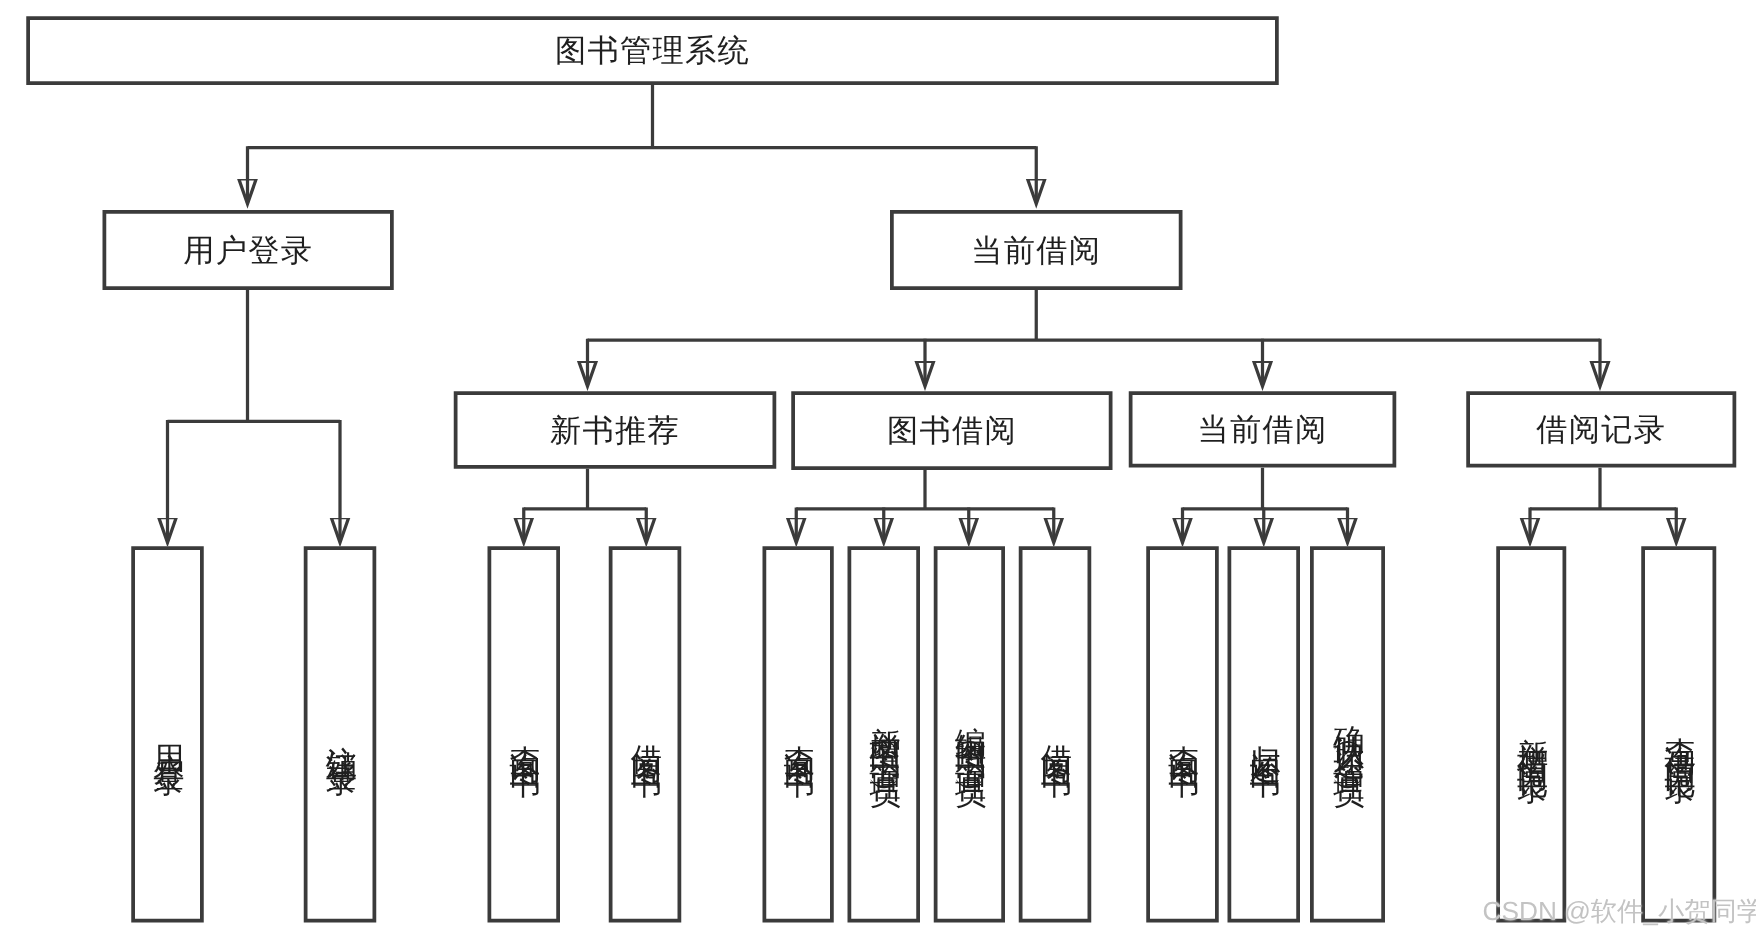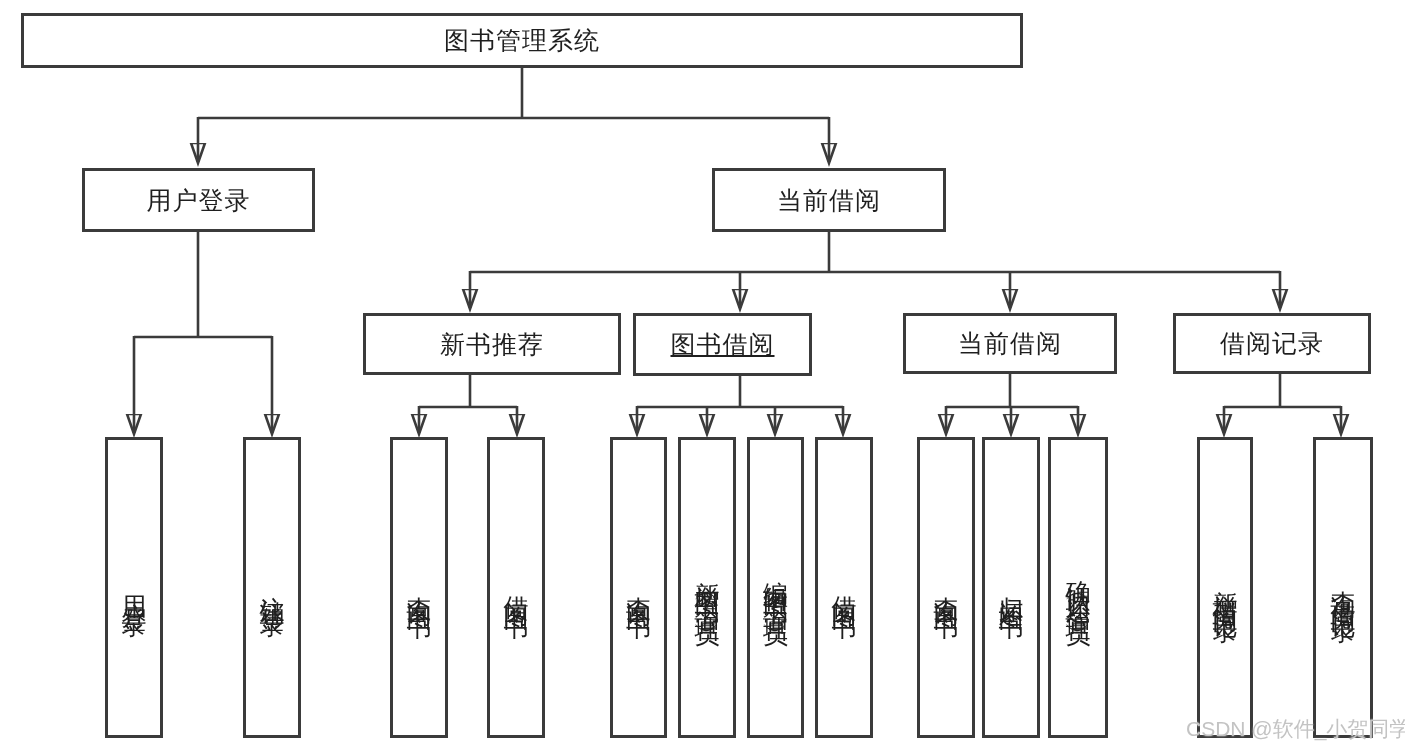--- a/index.html
+++ b/index.html
@@ -38,23 +38,23 @@
     text-orientation: mixed;
     font-size: 25px;
     letter-spacing: 6px;
     line-height: 1;
   }
   
   .n-root   { left: 21px;   top: 13px;  width: 1002px; height: 55px; }
   .n-login2 { left: 82px;   top: 168px; width: 233px;  height: 64px; }
   .n-mgmt   { left: 712px;  top: 168px; width: 234px;  height: 64px; }
   .n-newb   { left: 363px;  top: 313px; width: 258px;  height: 62px; }
-  .n-bb     { left: 633px;  top: 313px; width: 179px;  height: 63px; text-decoration: underline; }
+  .n-bb     { left: 633px;  top: 313px; width: 257px;  height: 63px; }
   .n-cb     { left: 903px;  top: 313px; width: 214px;  height: 61px; text-align: right; }
-  .n-br     { left: 1173px; top: 313px; width: 198px;  height: 61px; }
+  .n-br     { left: 1173px; top: 313px; width: 216px;  height: 61px; }
   
   .leaf { top: 437px; height: 301px; }
   .l-login   { left: 105px;  width: 58px; }
   .l-logout  { left: 243px;  width: 58px; }
   .l-nbq     { left: 390px;  width: 58px; }
   .l-nbb     { left: 487px;  width: 58px; }
   .l-bbq     { left: 610px;  width: 57px; }
   .l-bba     { left: 678px;  width: 58px; }
   .l-bbe     { left: 747px;  width: 57px; }
   .l-bbb     { left: 815px;  width: 58px; }

